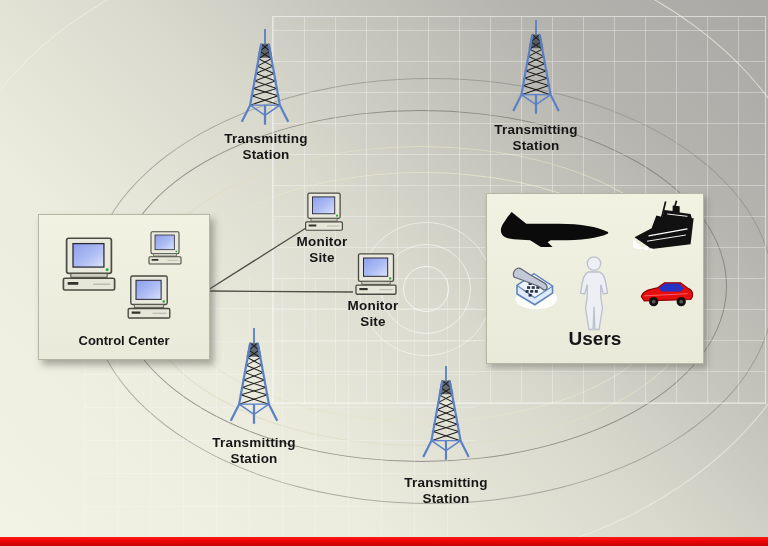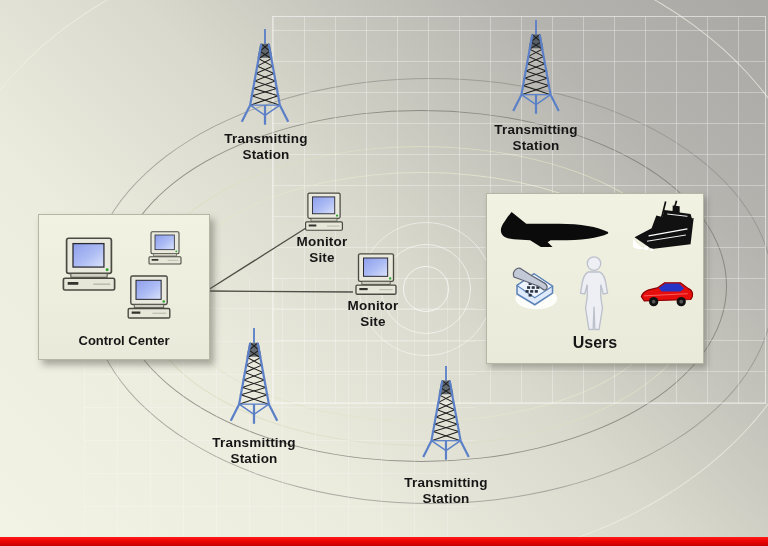--- a/index.html
+++ b/index.html
@@ -180,21 +180,21 @@
       </svg>
     <svg class="icon" style="left:20px;top:68px" width="54" height="50">
         <use href="#phone"></use>
       </svg>
     <svg class="icon" style="left:90px;top:62px" width="34" height="76">
         <use href="#person"></use>
       </svg>
     <svg class="icon" style="left:150px;top:80px" width="58" height="35">
         <use href="#car"></use>
       </svg>
-    <div class="panel-label" style="top:140px;font-size:16px">Users</div>
+    <div class="panel-label" style="top:134px;font-size:19px">Users</div>
   </div>
 
   <svg class="icon" style="left:233px;top:29px" width="64" height="104">
       <use href="#tower"></use>
     </svg>
   <div class="node-label" style="left:201px;top:131px;width:130px">
     <span>Transmitting</span>
     <span>Station</span>
   </div>
 

